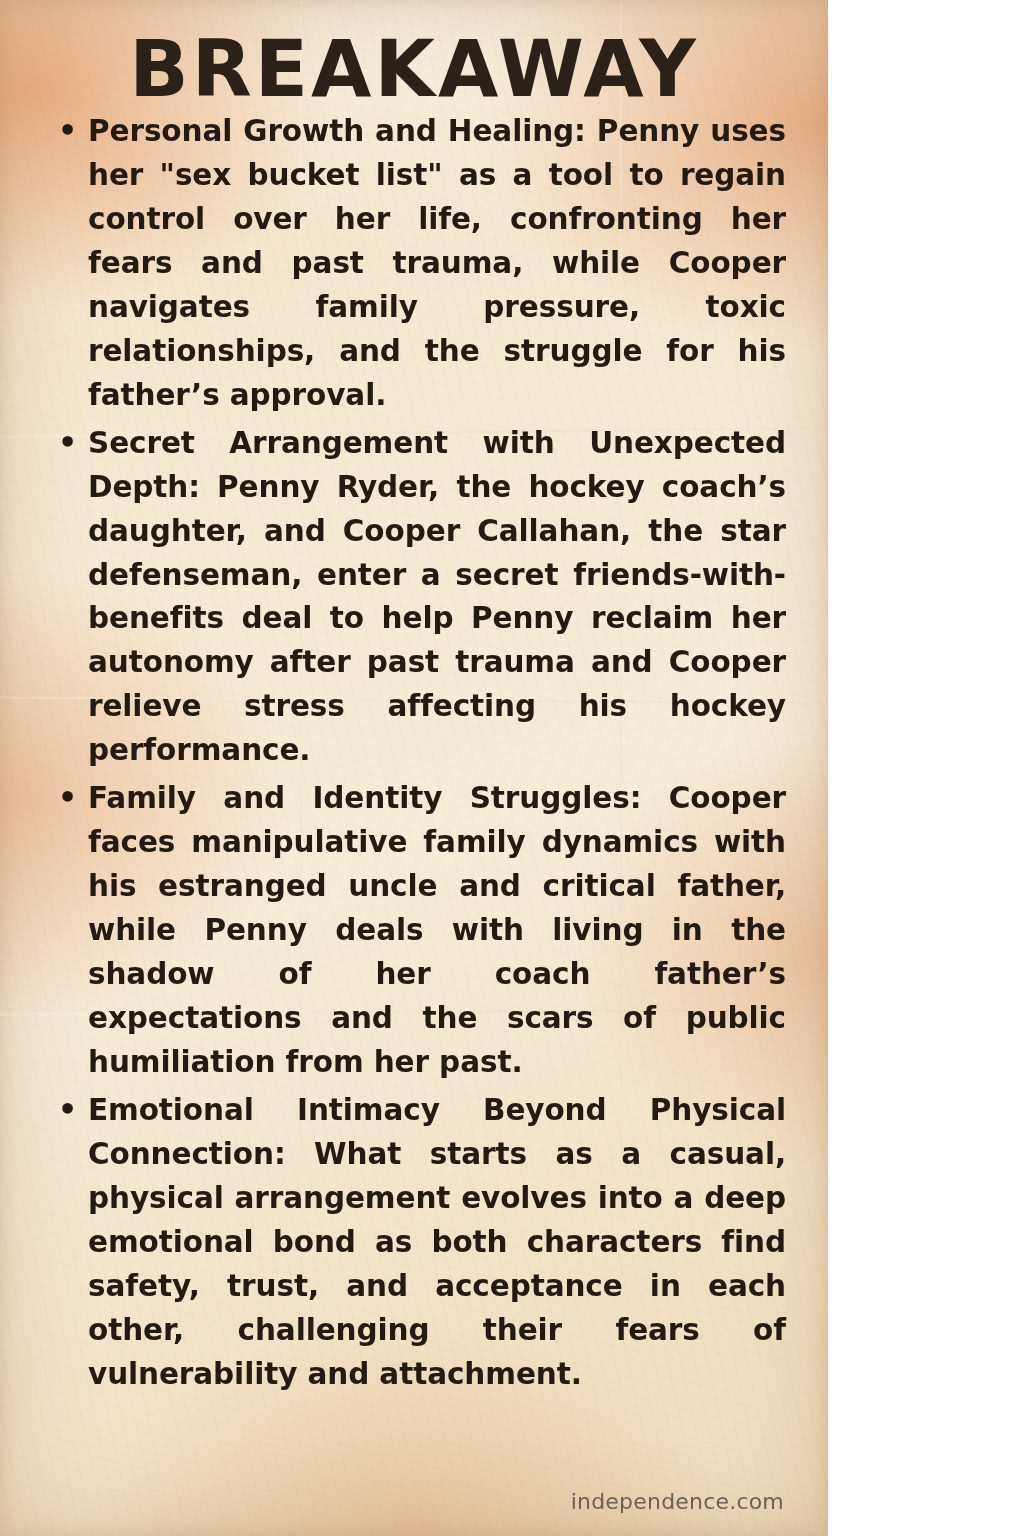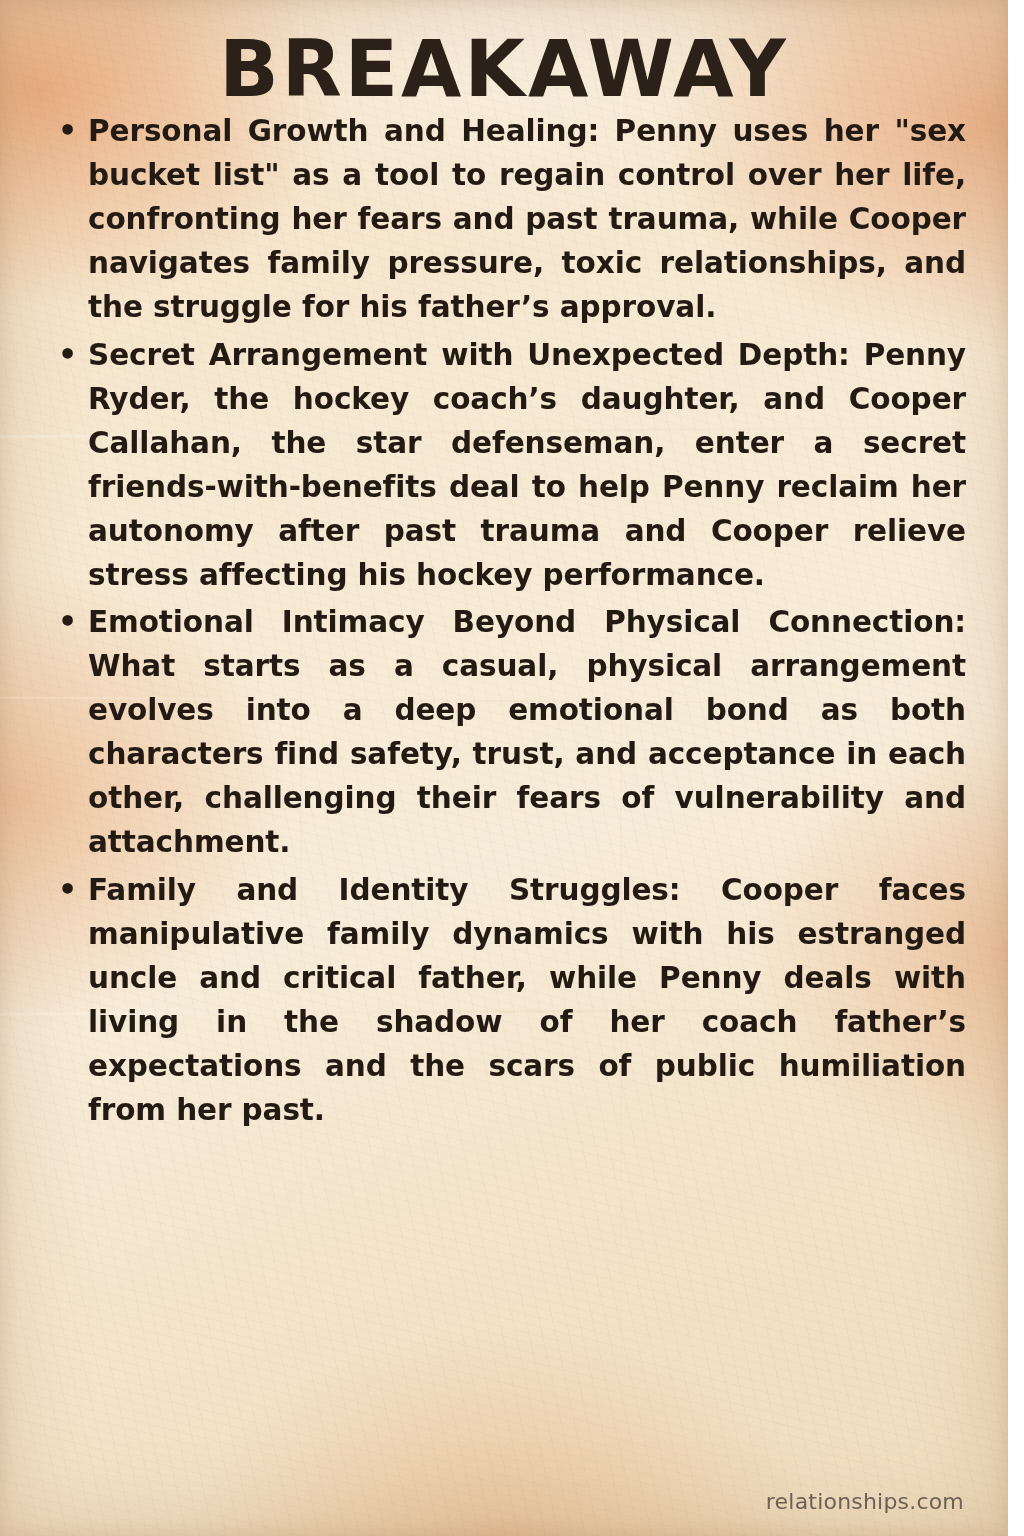--- a/index.html
+++ b/index.html
@@ -8,21 +8,21 @@
   }
   body {
     width: 1024px;
     height: 1536px;
     font-family: "DejaVu Sans", sans-serif;
     overflow: hidden;
   }
 
   .page {
     position: relative;
-    width: 1008px;
+    width: 828px;
     height: 1536px;
     box-sizing: border-box;
     background:
       radial-gradient(ellipse 520px 360px at 50% 0%, rgba(255,255,255,0.45), rgba(255,255,255,0) 70%),
       radial-gradient(ellipse 420px 300px at 4% 6%, rgba(226,132,74,0.55), rgba(226,132,74,0) 72%),
       radial-gradient(ellipse 460px 320px at 98% 8%, rgba(222,126,70,0.5), rgba(222,126,70,0) 72%),
       radial-gradient(ellipse 380px 320px at 2% 52%, rgba(228,150,95,0.45), rgba(228,150,95,0) 72%),
       radial-gradient(ellipse 360px 300px at 100% 62%, rgba(224,140,86,0.38), rgba(224,140,86,0) 72%),
       radial-gradient(ellipse 420px 280px at 50% 100%, rgba(219,150,96,0.35), rgba(219,150,96,0) 75%),
       linear-gradient(160deg, #f3e0c4 0%, #f6e9d2 28%, #f7ecd9 55%, #f2e2c6 80%, #eedcbd 100%);
@@ -147,22 +147,22 @@
     <h1 class="title">BREAKAWAY</h1>
 
     <ul class="points">
       <li>
         <span class="lead">Personal Growth and Healing: Penny uses her "sex bucket list" as a tool to regain control over her life, confronting her fears and past trauma, while Cooper navigates family pressure, toxic relationships, and the struggle for his father’s approval.</span>
       </li>
       <li>
         <span class="lead">Secret Arrangement with Unexpected Depth: Penny Ryder, the hockey coach’s daughter, and Cooper Callahan, the star defenseman, enter a secret friends-with-benefits deal to help Penny reclaim her autonomy after past trauma and Cooper relieve stress affecting his hockey performance.</span>
       </li>
       <li>
-        <span class="lead">Emotional Intimacy Beyond Physical Connection: What starts as a casual, physical arrangement evolves into a deep emotional bond as both characters find safety, trust, and acceptance in each other, challenging their fears of vulnerability and attachment.</span>
+        <span class="lead">Family and Identity Struggles: Cooper faces manipulative family dynamics with his estranged uncle and critical father, while Penny deals with living in the shadow of her coach father’s expectations and the scars of public humiliation from her past.</span>
       </li>
       <li>
-        <span class="lead">Family and Identity Struggles: Cooper faces manipulative family dynamics with his estranged uncle and critical father, while Penny deals with living in the shadow of her coach father’s expectations and the scars of public humiliation from her past.</span>
+        <span class="lead">Emotional Intimacy Beyond Physical Connection: What starts as a casual, physical arrangement evolves into a deep emotional bond as both characters find safety, trust, and acceptance in each other, challenging their fears of vulnerability and attachment.</span>
       </li>
     </ul>
   </div>
 
-  <div class="footer">relationships.com</div>
+  <div class="footer">independence.com</div>
 </div>
 
 </body></html>

